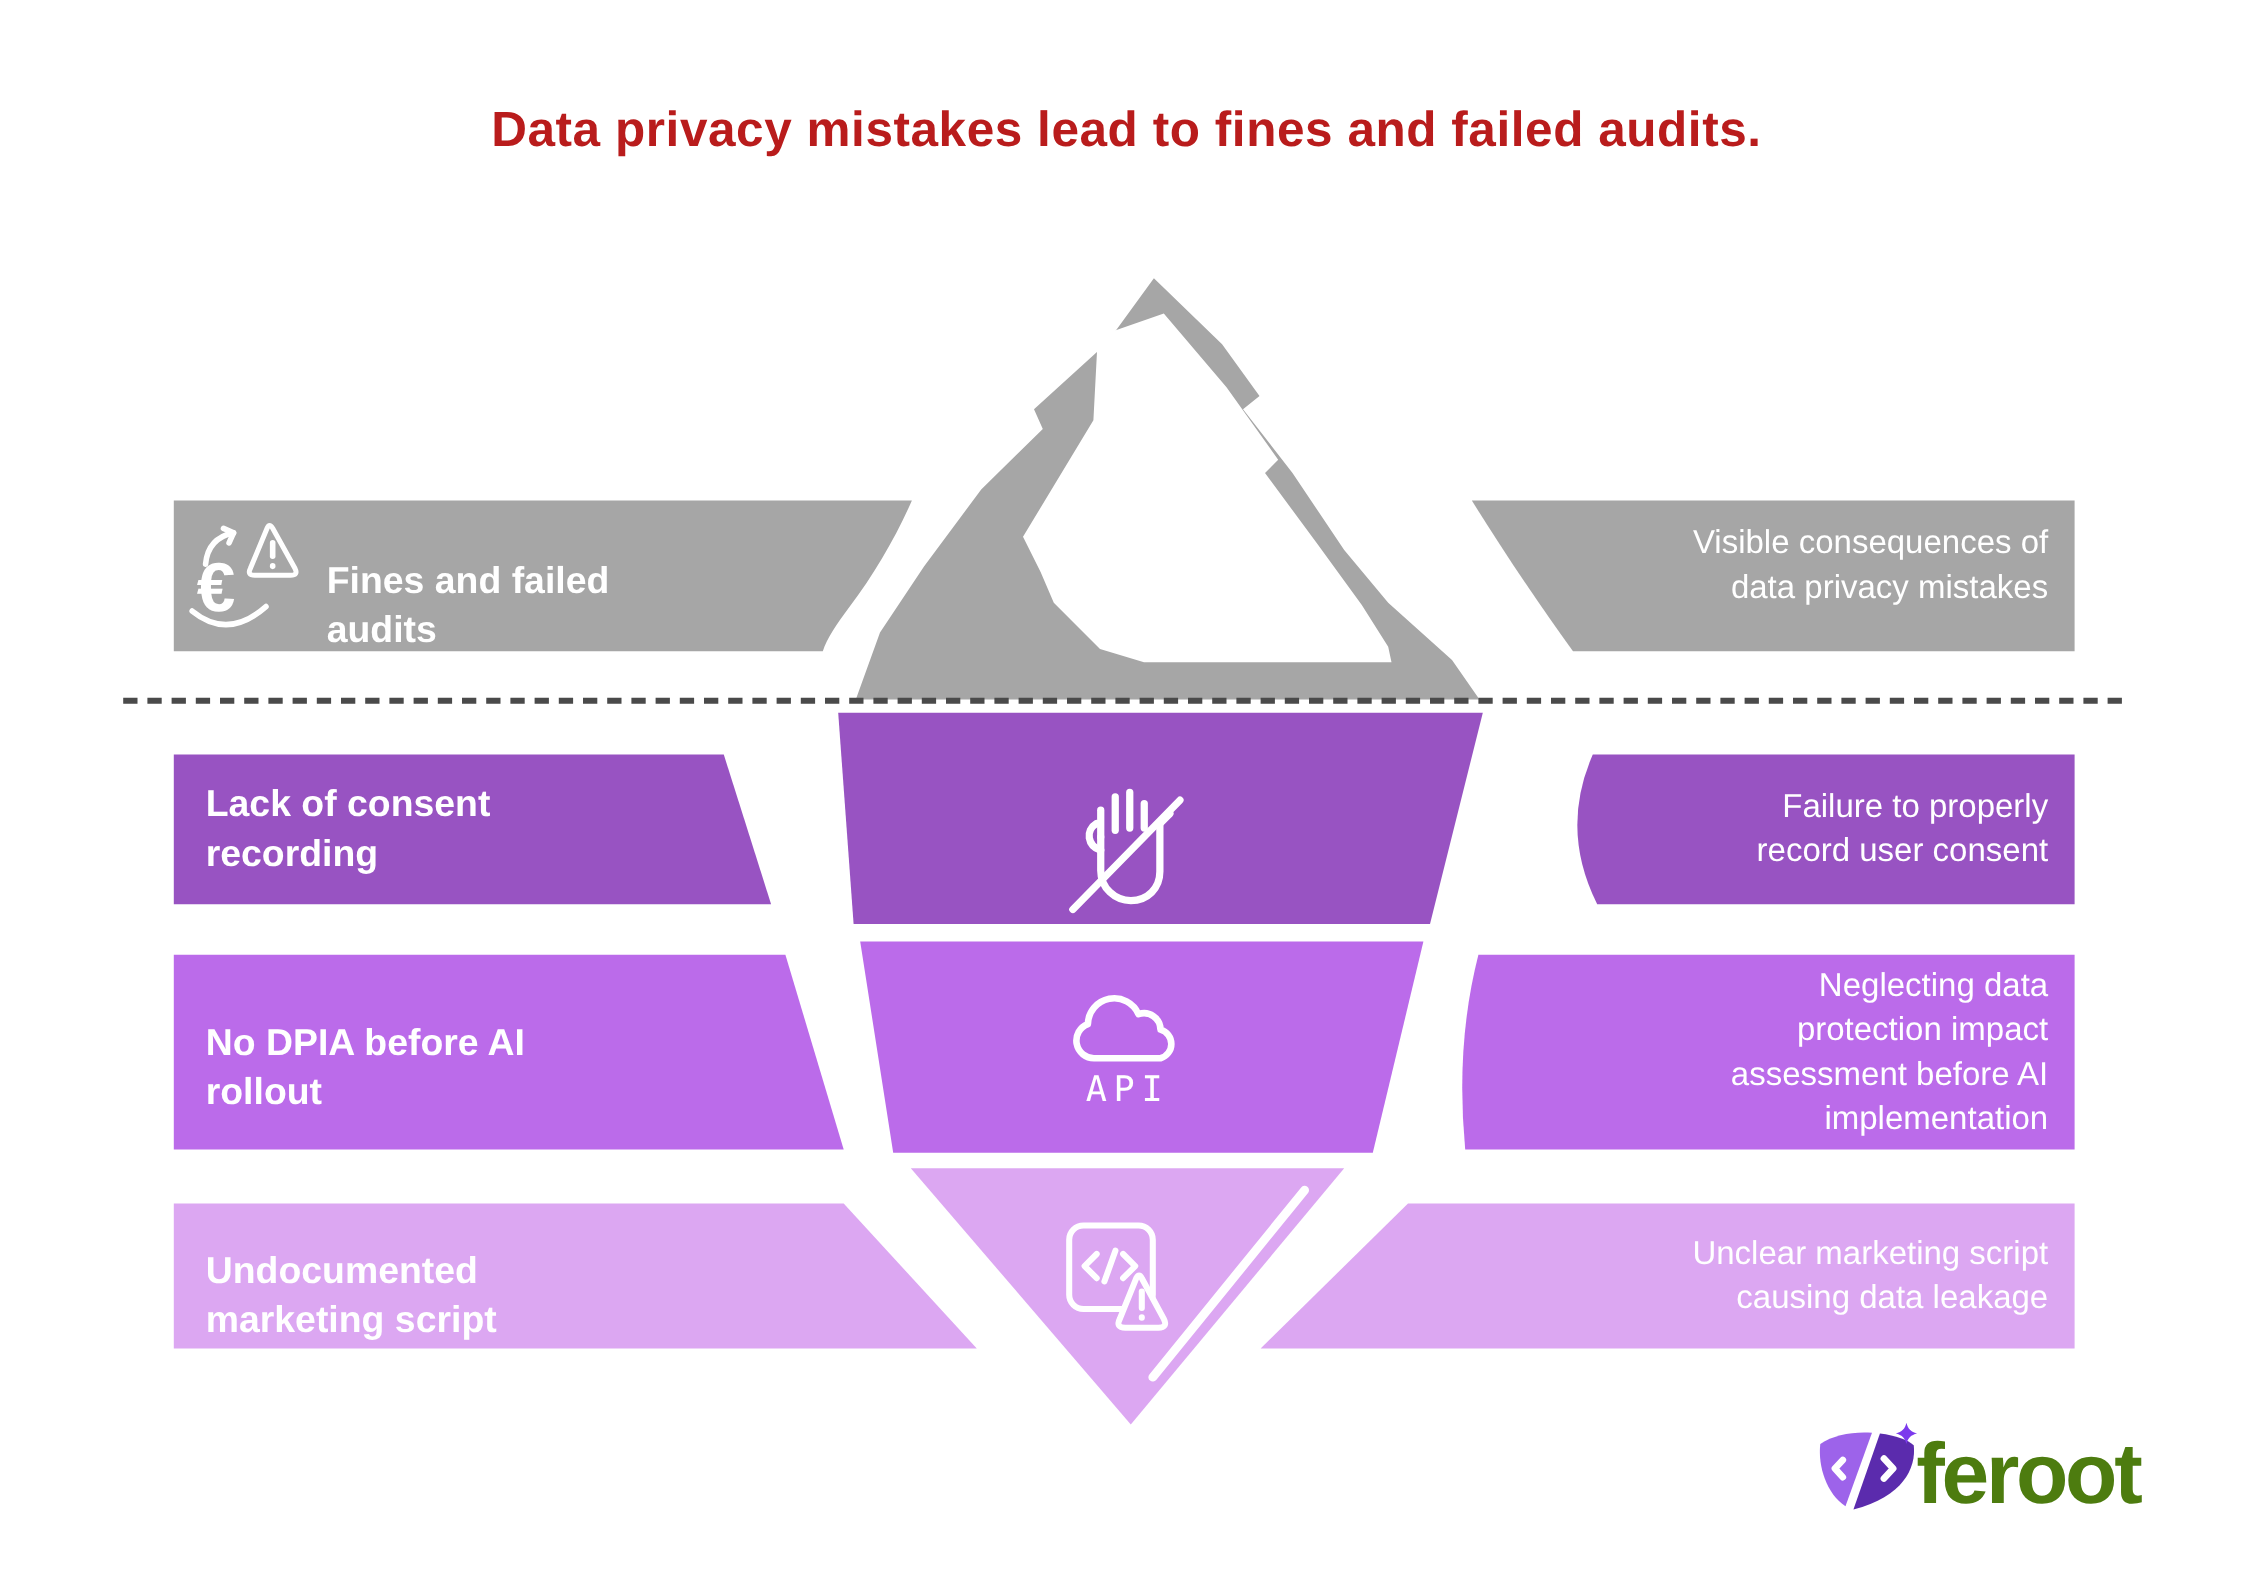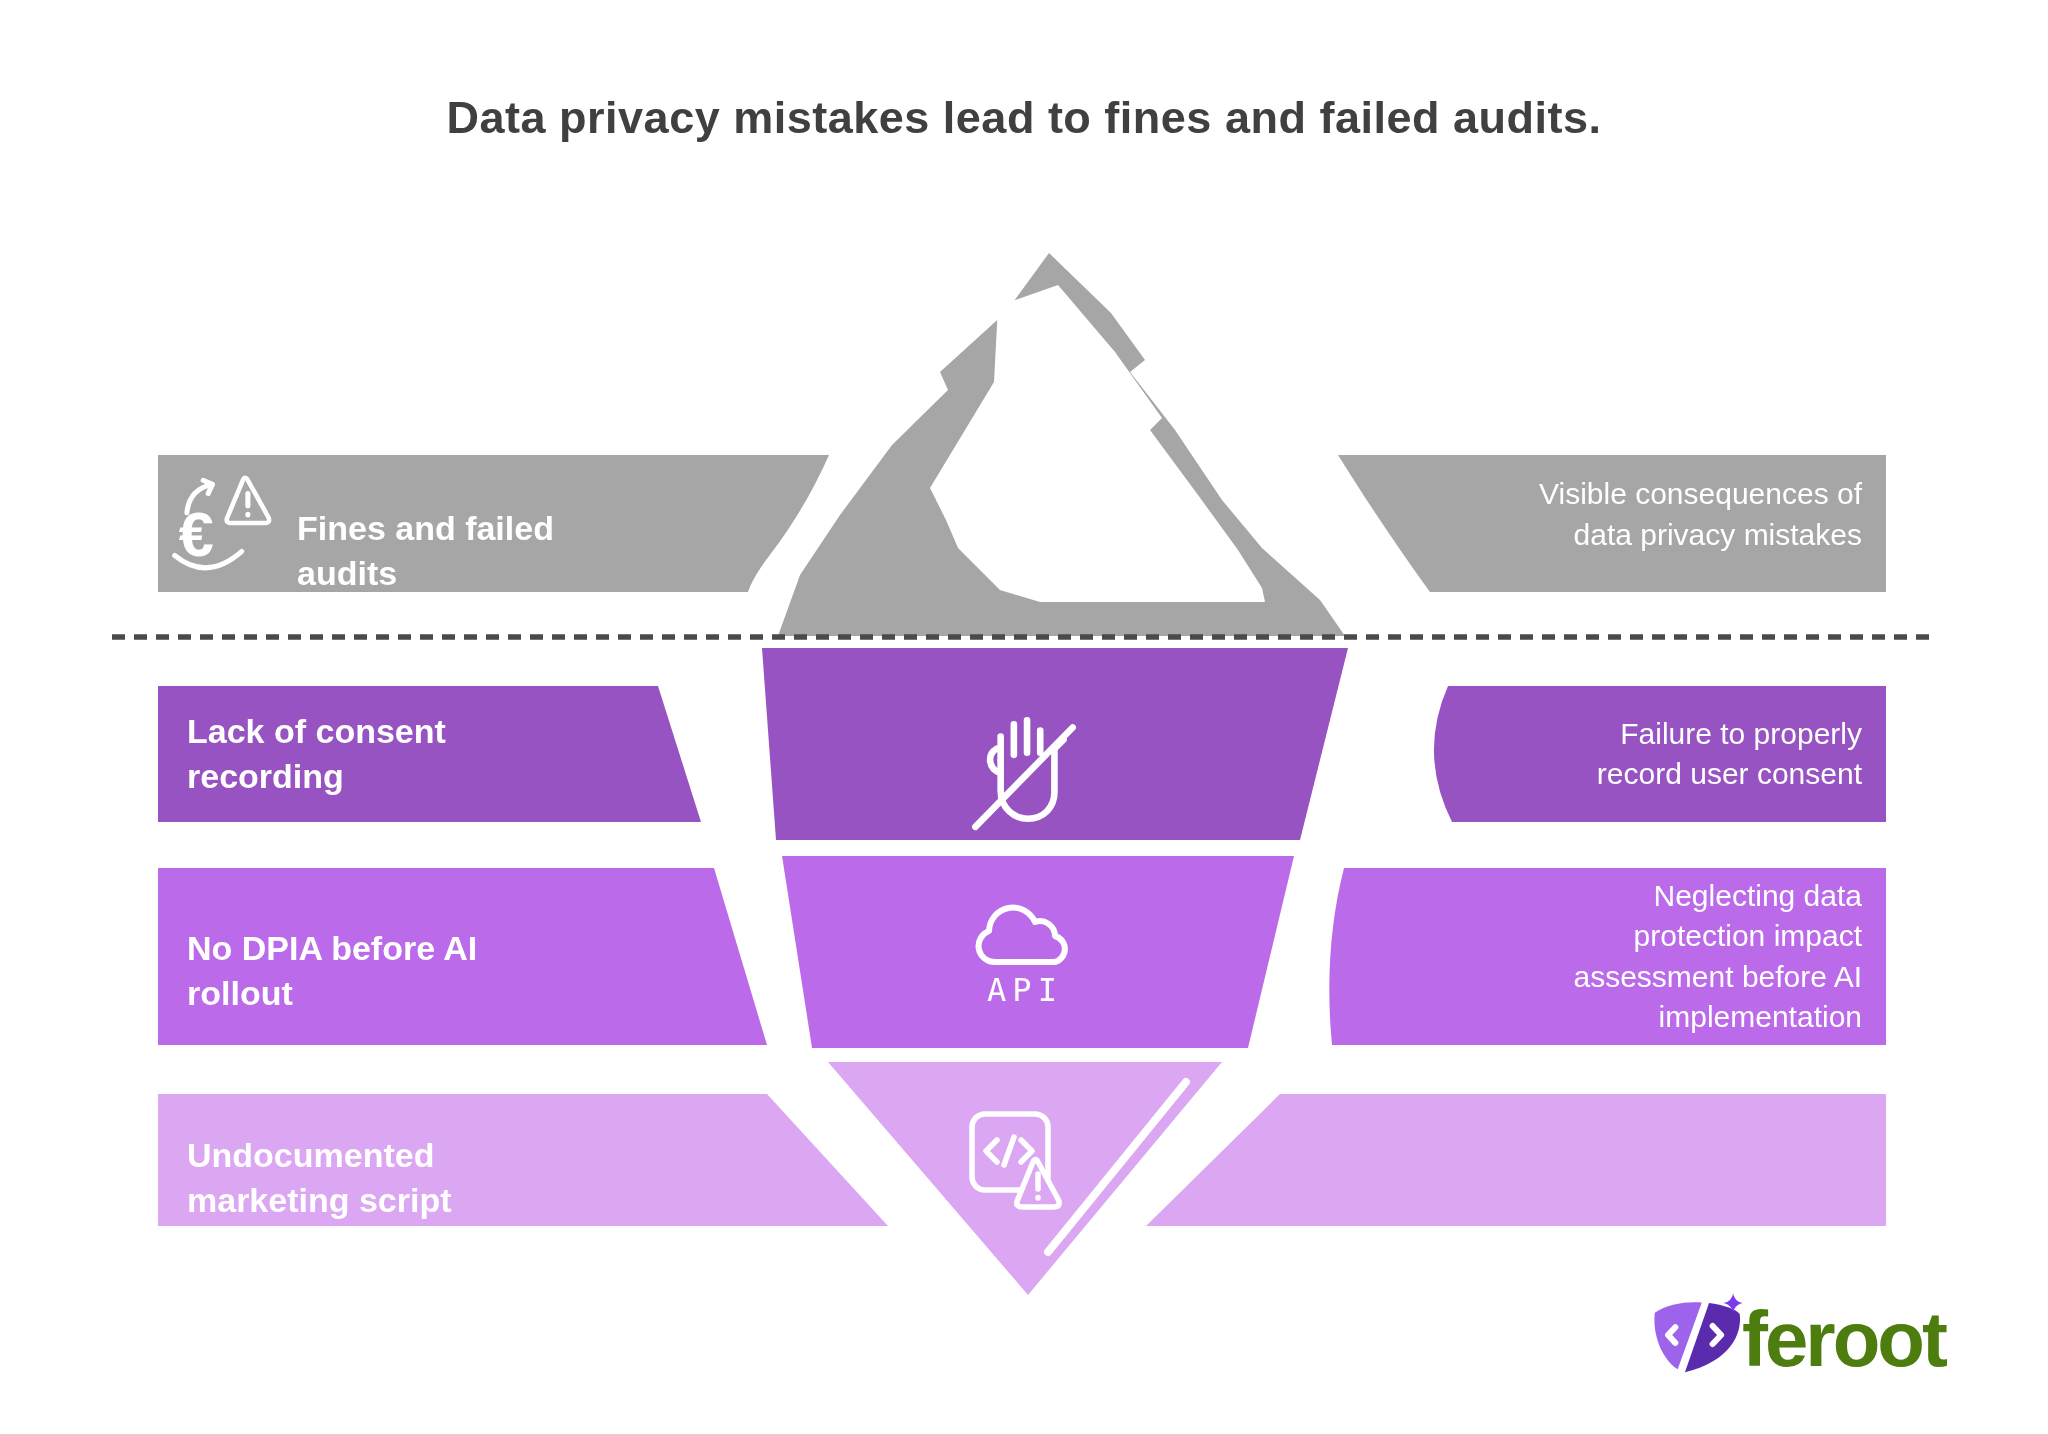--- a/index.html
+++ b/index.html
@@ -3,21 +3,21 @@
 <meta charset="utf-8">
 <style>
   html,body{margin:0;padding:0;background:#ffffff;}
   #canvas{
     position:relative;width:2048px;height:1434px;background:#ffffff;overflow:hidden;
     font-family:"Liberation Sans",sans-serif;
   }
   #shapes{position:absolute;left:0;top:0;width:2048px;height:1434px;}
   .page-title{
     position:absolute;left:0;right:0;top:92px;text-align:center;
-    font-size:45px;font-weight:700;color:#404040;letter-spacing:.5px;
+    font-size:45px;font-weight:700;color:#b91c1c;letter-spacing:.5px;
   }
   .left-label{
     position:absolute;display:flex;align-items:center;
     color:#ffffff;font-weight:700;font-size:34px;line-height:1.32;
     white-space:pre-line;
   }
   .right-label{
     position:absolute;display:flex;align-items:center;justify-content:flex-end;
     color:#ffffff;font-weight:400;font-size:30px;line-height:1.34;
     text-align:right;white-space:pre-line;right:186px;width:460px;
@@ -73,20 +73,22 @@
 
   <div class="left-label" style="left:187px;top:868px;height:206px;width:400px;">No DPIA before AI
 rollout</div>
   <div class="right-label" style="top:868px;height:177px;">Neglecting data
 protection impact
 assessment before AI
 implementation</div>
 
   <div class="left-label" style="left:187px;top:1094px;height:168px;width:380px;">Undocumented
 marketing script</div>
+  <div class="right-label" style="top:1094px;height:132px;">Unclear marketing script
+causing data leakage</div>
 
   <div class="icon-box" style="left:160px;top:462px;">
     <svg width="128" height="124" viewBox="0 0 125 122" fill="none" stroke="#ffffff" stroke-width="5" stroke-linecap="round" stroke-linejoin="round">
       <text x="18" y="92" font-size="62" font-weight="bold" fill="#ffffff" stroke="none" font-family="Liberation Sans, sans-serif">€</text>
       <path d="M26,50 Q28,27 51,22"></path>
       <path d="M51,22 l-9,-4 M51,22 l-4,9"></path>
       <path d="M14,92 Q46,118 80,88"></path>
       <path d="M86,18 L106,54 Q109,60 102,60 L70,60 Q63,60 66,54 L81,18 Q83,13 86,18 Z" stroke-width="4.5"></path>
       <line x1="86" y1="31" x2="86" y2="43"></line>
       <line x1="86" y1="51.5" x2="86" y2="52"></line>

